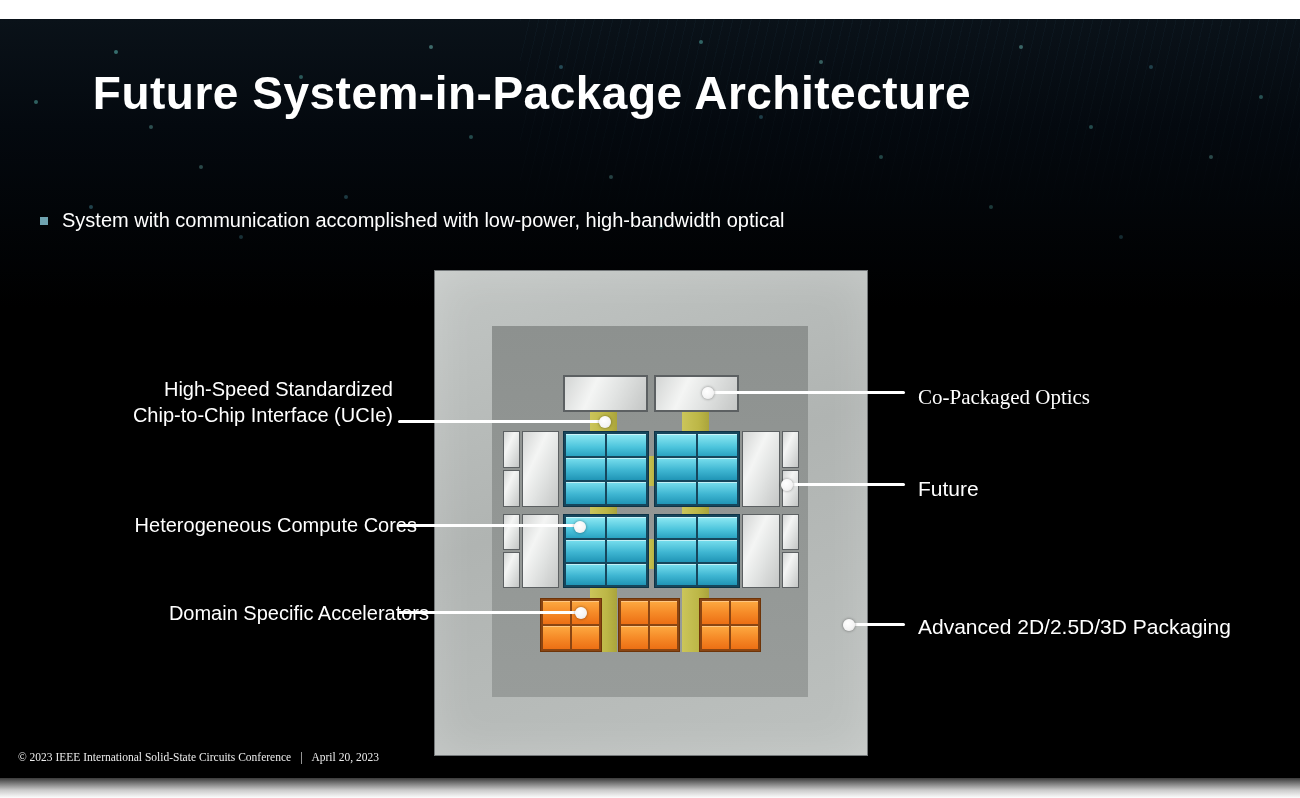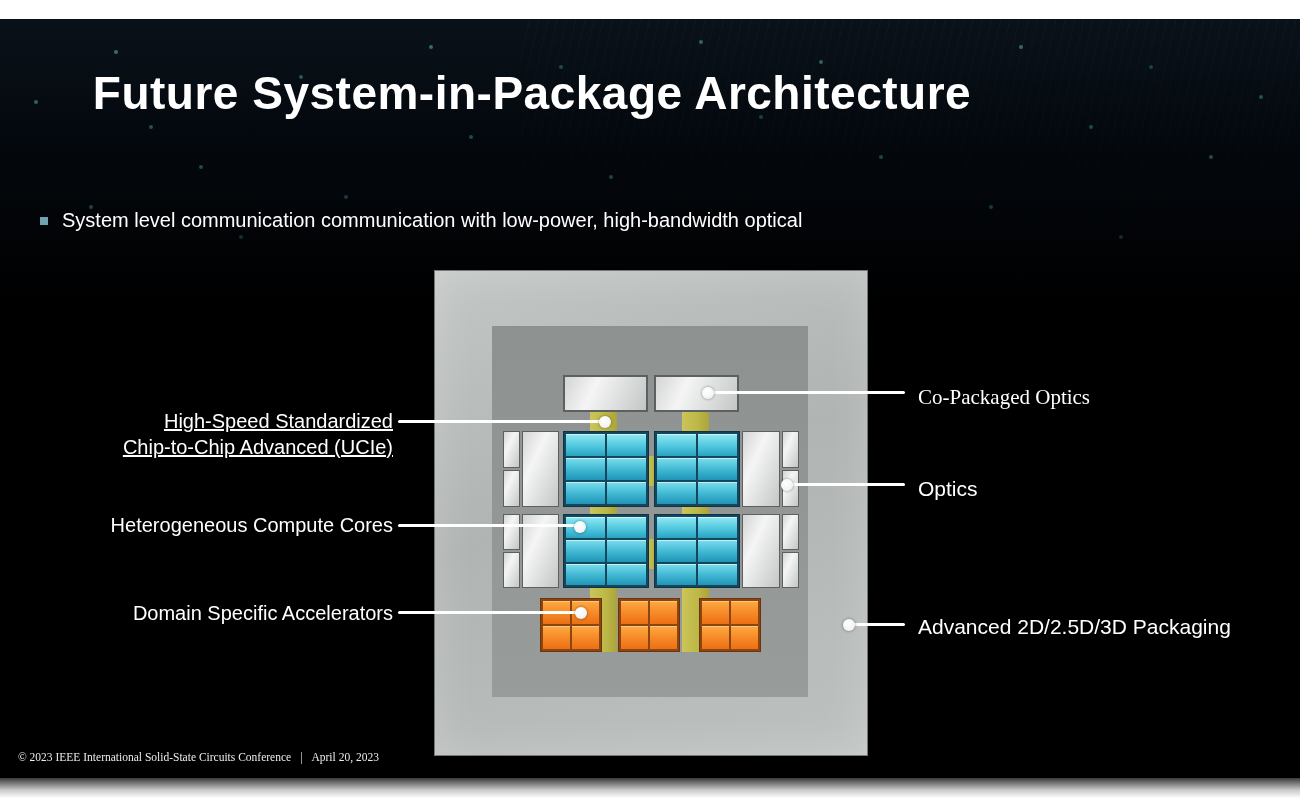--- a/index.html
+++ b/index.html
@@ -121,23 +121,23 @@
     box-shadow:0 0 3px rgba(0,0,0,0.45);
   }
   .dot-ucie    { left:599px; top:416px; }
   .dot-compute { left:574px; top:521px; }
   .dot-dsa     { left:575px; top:607px; }
   .dot-optics  { left:702px; top:387px; }
   .dot-memory  { left:781px; top:479px; }
   .dot-pack    { left:843px; top:619px; }
   .lbl { position:absolute; color:#ffffff; font-size:20px; line-height:26px; white-space:nowrap; }
   .lbl-left  { left:0; width:393px; text-align:right; }
-  .lbl-ucie    { top:408px;text-decoration:underline; }
-  .lbl-compute { top:512px; }
-  .lbl-dsa     { top:600px; }
+  .lbl-ucie    { top:376px; }
+  .lbl-compute { top:512px;margin-left:24px; }
+  .lbl-dsa     { top:600px;padding-left:36px; }
   .lbl-right { text-align:left; font-size:21px; }
   .lbl-optics  { left:918px; top:384px;font-family:Liberation Serif, serif; }
   .lbl-memory  { left:918px; top:476px; }
   .lbl-pack    { left:918px; top:614px; }
 
   .footer {
     position:absolute; left:18px; top:751px; color:#ececec; font-size:11.5px;
     display:flex; align-items:center;font-family:Liberation Serif, serif;
   }
   .footer .sep { margin:0 9px; }
@@ -150,21 +150,21 @@
 
   <div class="slide-bg">
     <div class="bg-dots"></div>
   </div>
   <div class="bg-streaks"></div>
 
   <div class="title">Future System-in-Package Architecture</div>
 
   <div class="bullet-row b2">
     <span class="bullet-sq"></span>
-    <span>System level communication communication with low-power, high-bandwidth optical</span>
+    <span>System with communication accomplished with low-power, high-bandwidth optical</span>
   </div>
 
   <div class="package">
     <div class="substrate"></div>
 
     <div class="ystrip strip-v1"></div>
     <div class="ystrip strip-v2"></div>
     <div class="ystrip strip-c1"></div>
     <div class="ystrip strip-c2"></div>
 
@@ -258,27 +258,27 @@
 
   <div class="dot dot-ucie"></div>
   <div class="dot dot-compute"></div>
   <div class="dot dot-dsa"></div>
   <div class="dot dot-optics"></div>
   <div class="dot dot-memory"></div>
   <div class="dot dot-pack"></div>
 
   <div class="lbl lbl-left lbl-ucie">
     <div>High-Speed Standardized</div>
-    <div>Chip-to-Chip Advanced (UCIe)</div>
+    <div>Chip-to-Chip Interface (UCIe)</div>
   </div>
   <div class="lbl lbl-left lbl-compute">Heterogeneous Compute Cores</div>
   <div class="lbl lbl-left lbl-dsa">Domain Specific Accelerators</div>
 
   <div class="lbl lbl-right lbl-optics">Co-Packaged Optics</div>
-  <div class="lbl lbl-right lbl-memory">Optics</div>
+  <div class="lbl lbl-right lbl-memory">Future</div>
   <div class="lbl lbl-right lbl-pack">Advanced 2D/2.5D/3D Packaging</div>
 
   <div class="footer">
     <span>© 2023 IEEE International Solid-State Circuits Conference</span>
     <span class="sep">|</span>
     <span>April 20, 2023</span>
   </div>
 
   <div class="bottom-strip"></div>
 </div>

